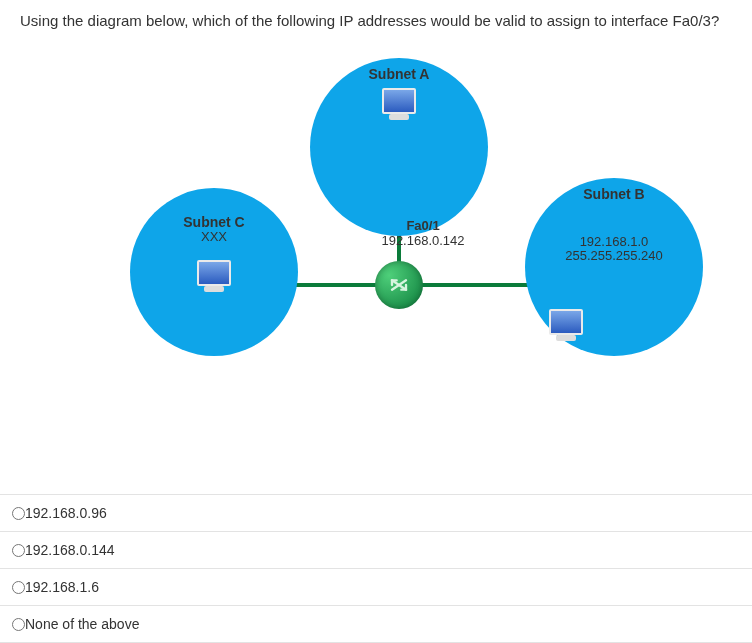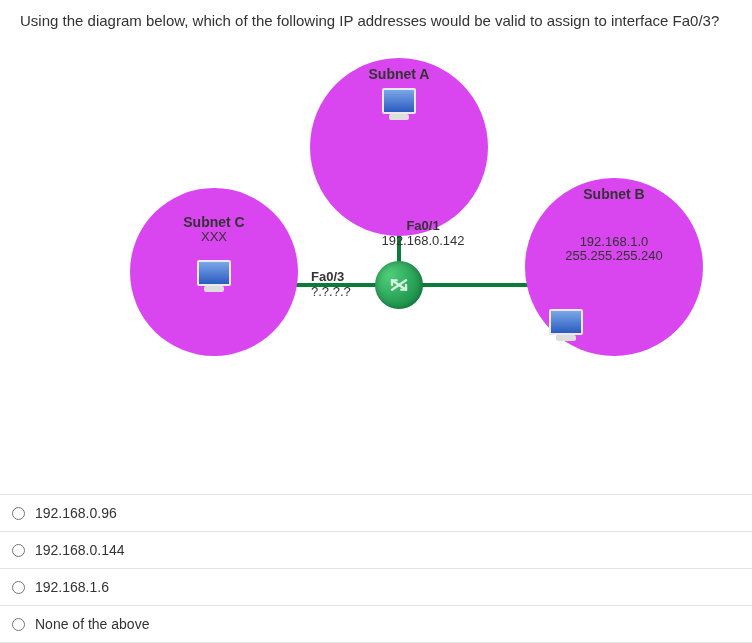--- a/index.html
+++ b/index.html
@@ -1,32 +1,32 @@
 <!DOCTYPE html>
 <html><head>
   <meta charset="utf-8">
   <style>
     * { box-sizing: border-box; margin: 0; padding: 0; }
     body { font-family: Arial, Helvetica, sans-serif; width: 752px; height: 643px; background: #fff; color: #333; font-size: 15px; position: relative; }
     .question { padding: 10px 12px 0 20px; line-height: 1.5; }
     .diagram { position: relative; width: 752px; height: 400px; }
-    .subnet { position: absolute; background: #d946ef; border-radius: 50%; display: flex; flex-direction: column; align-items: center; text-align: center; }
+    .subnet { position: absolute; background: #0ea5e9; border-radius: 50%; display: flex; flex-direction: column; align-items: center; text-align: center; }
     .subnet .title { font-weight: bold; font-size: 14px; margin-top: 8px; }
     .subnet .net, .subnet .mask { font-size: 13px; line-height: 1.15; }
     .subnet .netwrap { margin-bottom: 6px; }
     .monitor { width: 34px; height: 26px; background: linear-gradient(#7aa7e8,#2b5bbf); border: 2px solid #eaeaea; border-radius: 2px; position: relative; }
     .monitor::after { content:""; position:absolute; bottom:-8px; left: 50%; transform: translateX(-50%); width: 20px; height: 6px; background: #ddd; border-radius: 2px; }
     .monitor-wrap { margin-top: 6px; }
     .router { position:absolute; width:48px; height:48px; border-radius:50%; background: radial-gradient(circle at 30% 30%, #4ecf7a, #0b7b3a); box-shadow: inset 0 0 6px rgba(0,0,0,.3); display:flex; align-items:center; justify-content:center; }
     .router svg { width: 28px; height: 28px; }
     .link { position:absolute; background:#0b7b3a; z-index:-1; }
     .iface { position:absolute; font-size:13px; text-align:center; line-height:1.2; }
     .iface .name { font-weight:bold; }
     .answers { position:absolute; left:0; right:0; bottom:0; }
-    .answer { display:flex; align-items:center; gap:10px; padding: 10px 12px; border-top:1px solid #e3e3e3; }
+    .answer { display:flex; align-items:center; padding: 10px 12px; border-top:1px solid #e3e3e3; }
     .answer:last-child { border-bottom:1px solid #e3e3e3; }
     .answer input { margin:0; }
     .answer label { font-size:14px; color:#333; }
   </style>
 </head>
 <body>
 
 <div class="question">Using the diagram below, which of the following IP addresses would be valid to assign to interface Fa0/3?</div>
 
 <div class="diagram">
@@ -71,24 +71,20 @@
         <path d="M18 8 L6 16"></path>
           <path d="M6 12 L6 8 L10 8"></path>
       </g>
     </svg>
   </div>
 
   <div class="iface" style="left:368px; top:185px; width:110px; text-align:center;">
     <div class="name">Fa0/1</div>
     <div>192.168.0.142</div>
   </div>
-  <div class="iface" style="left:311px; top:236px; width:62px; text-align:left;">
-    <div class="name">Fa0/3</div>
-    <div>?.?.?.?</div>
-  </div>
 
 </div>
 
 <div class="answers">
   <div class="answer">
     <input type="radio" name="q" style="">
     <label>192.168.0.96</label>
   </div>
   <div class="answer">
     <input type="radio" name="q" style="">

